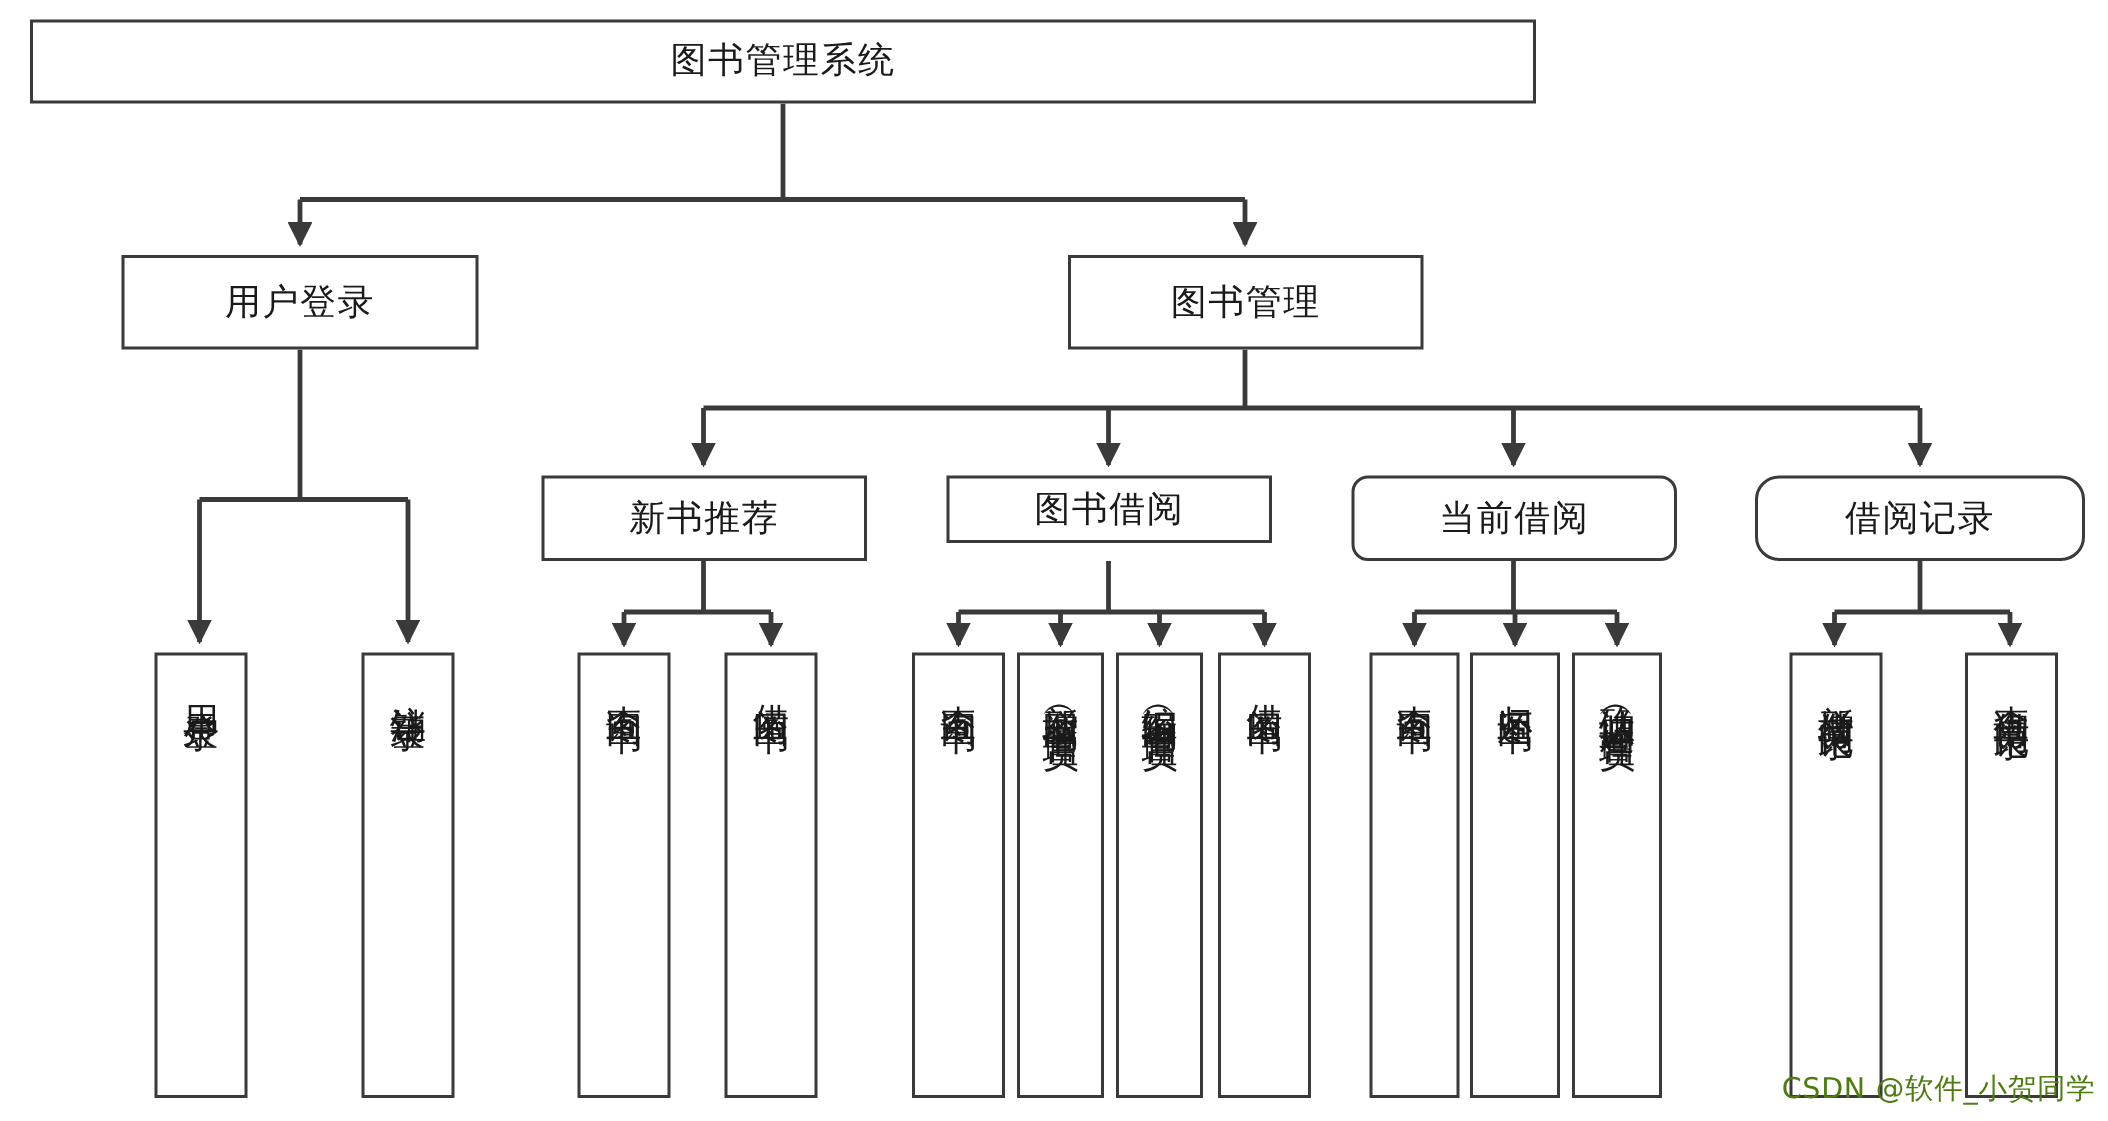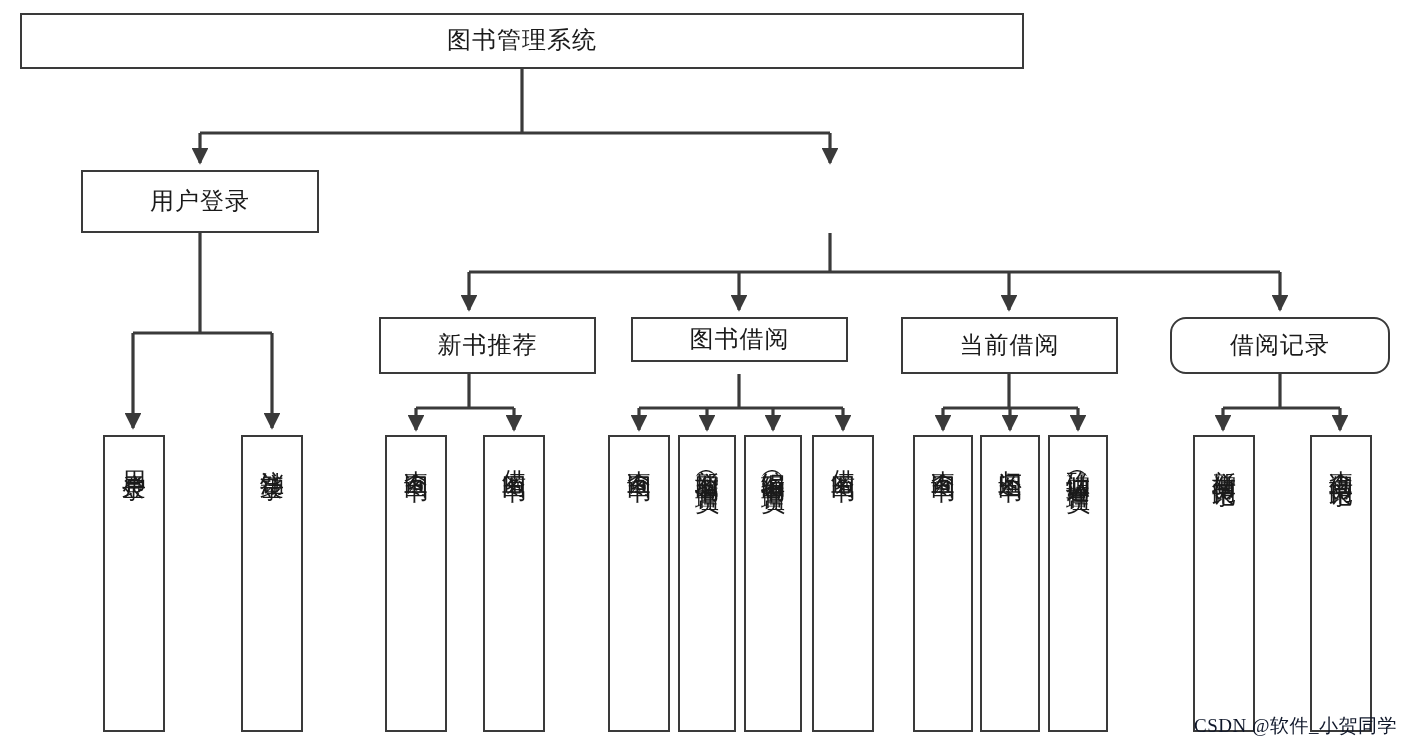--- a/index.html
+++ b/index.html
@@ -10,21 +10,20 @@
   }
   body {
     font-family: "DejaVu Sans", "Liberation Sans", sans-serif;
   }
   #canvas {
     position: relative;
     width: 1405px;
     height: 747px;
     background: #ffffff;
     overflow: hidden;
-    font-family: Liberation Serif, serif;
   }
   #edges {
     position: absolute;
     left: 0;
     top: 0;
     width: 1405px;
     height: 747px;
     pointer-events: none;
   }
   .node {
@@ -60,21 +59,21 @@
   }
   .node.root .label,
   .node.mid .label {
     font-size: 24px;
   }
   #watermark {
     position: absolute;
     right: 8px;
     bottom: 8px;
     font-size: 19px;
-    color: #0f172a;
+    color: #4d7c0f;
     letter-spacing: 0.5px;
     z-index: 5;
     white-space: nowrap;
   }
 </style>
 </head>
 <body>
 
 <div id="canvas">
 
@@ -128,28 +127,31 @@
     </g>
   </svg>
 
   <div class="node root" style="left:20px; top:13px; width:1004px; height:56px;">
     <span class="label">图书管理系统</span>
   </div>
 
   <div class="node mid" style="left:81px; top:170px; width:238px; height:63px;">
     <span class="label">用户登录</span>
   </div>
-
-  <div class="node mid" style="left:361px; top:317px; width:217px; height:57px;margin-left:18px;">
+  <div class="node mid" style="left:712px; top:170px; width:237px; height:63px;">
+    <span class="label">图书管理</span>
+  </div>
+
+  <div class="node mid" style="left:361px; top:317px; width:217px; height:57px;">
     <span class="label">新书推荐</span>
   </div>
   <div class="node mid" style="left:631px; top:317px; width:217px; height:45px;">
     <span class="label">图书借阅</span>
   </div>
-  <div class="node mid" style="left:901px; top:317px; width:217px; height:57px;">
+  <div class="node mid" style="left:901px; top:317px; width:217px; height:57px;border-radius:11px;">
     <span class="label">当前借阅</span>
   </div>
   <div class="node mid" style="left:1170px; top:317px; width:220px; height:57px;border-radius:16px;">
     <span class="label">借阅记录</span>
   </div>
 
   <div class="node leaf" style="left:103px; top:435px; width:62px; height:297px;">
     <span class="label">用户登录</span>
   </div>
   <div class="node leaf" style="left:241px; top:435px; width:62px; height:297px;">

